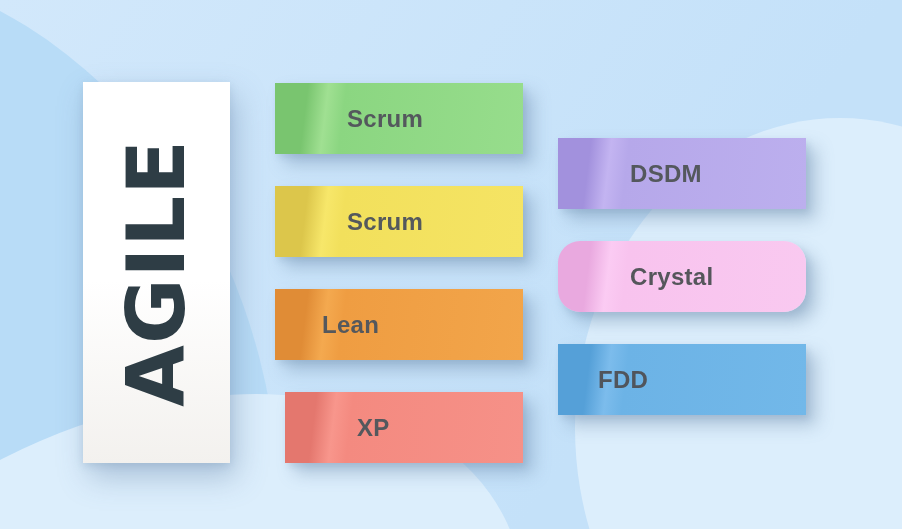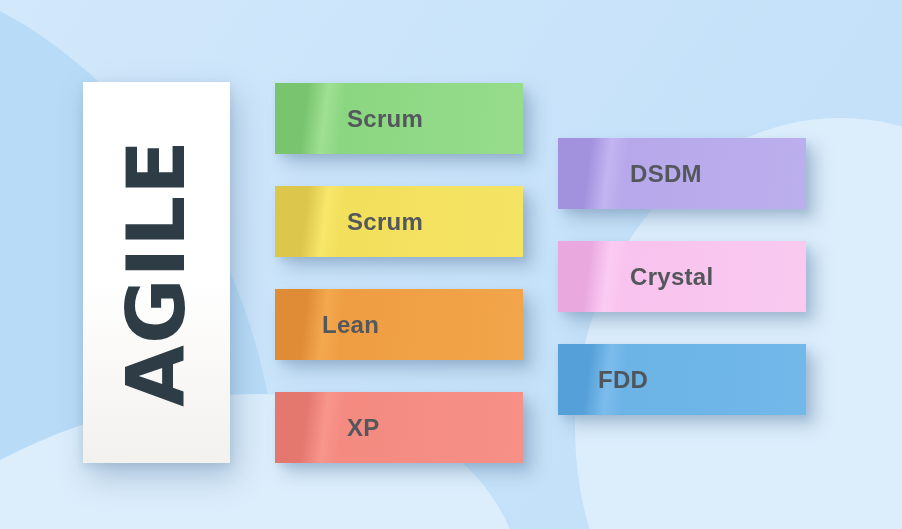--- a/index.html
+++ b/index.html
@@ -77,30 +77,30 @@
   <div class="col col-left">
     <div class="note" style="background: linear-gradient(97deg, rgb(121, 197, 111) 0%, rgb(121, 197, 111) 13%, rgb(160, 224, 146) 21%, rgb(139, 214, 129) 28%, rgb(151, 221, 140) 100%); color: rgb(84, 88, 93);">
       <span class="note-label">Scrum</span>
     </div>
     <div class="note" style="background: linear-gradient(97deg, rgb(220, 198, 75) 0%, rgb(220, 198, 75) 13%, rgb(247, 231, 106) 21%, rgb(242, 224, 92) 28%, rgb(245, 228, 100) 100%); color: rgb(84, 88, 93);">
       <span class="note-label">Scrum</span>
     </div>
     <div class="note" style="background: linear-gradient(97deg, rgb(224, 140, 54) 0%, rgb(224, 140, 54) 13%, rgb(244, 169, 79) 21%, rgb(239, 157, 66) 28%, rgb(242, 165, 74) 100%); color: rgb(84, 88, 93); padding-left: 47px;">
       <span class="note-label">Lean</span>
     </div>
-    <div class="note" style="background: linear-gradient(97deg, rgb(228, 119, 110) 0%, rgb(228, 119, 110) 13%, rgb(248, 150, 140) 21%, rgb(244, 138, 128) 28%, rgb(246, 145, 136) 100%); color: rgb(84, 88, 93);">
+    <div class="note" style="background: linear-gradient(97deg, rgb(228, 119, 110) 0%, rgb(228, 119, 110) 13%, rgb(248, 150, 140) 21%, rgb(244, 138, 128) 28%, rgb(246, 145, 136) 100%); color: rgb(84, 88, 93); margin-left: 10px;">
       <span class="note-label">XP</span>
     </div>
   </div>
 
   <div class="col col-right">
     <div class="note" style="background: linear-gradient(97deg, rgb(162, 145, 221) 0%, rgb(162, 145, 221) 13%, rgb(195, 180, 241) 21%, rgb(182, 168, 234) 28%, rgb(188, 175, 238) 100%); color: rgb(84, 88, 93);">
       <span class="note-label">DSDM</span>
     </div>
-    <div class="note" style="background: linear-gradient(97deg, rgb(233, 169, 223) 0%, rgb(233, 169, 223) 13%, rgb(251, 203, 243) 21%, rgb(248, 195, 238) 28%, rgb(249, 201, 240) 100%); color: rgb(85, 86, 91);">
+    <div class="note" style="background: linear-gradient(97deg, rgb(233, 169, 223) 0%, rgb(233, 169, 223) 13%, rgb(251, 203, 243) 21%, rgb(248, 195, 238) 28%, rgb(249, 201, 240) 100%); color: rgb(85, 86, 91); border-radius: 22px;">
       <span class="note-label">Crystal</span>
     </div>
     <div class="note" style="background: linear-gradient(97deg, rgb(85, 160, 216) 0%, rgb(85, 160, 216) 13%, rgb(124, 188, 236) 21%, rgb(108, 179, 230) 28%, rgb(114, 184, 233) 100%); color: rgb(80, 85, 92); padding-left: 40px;">
       <span class="note-label">FDD</span>
     </div>
   </div>
 
 </div>
 
 </body></html>

